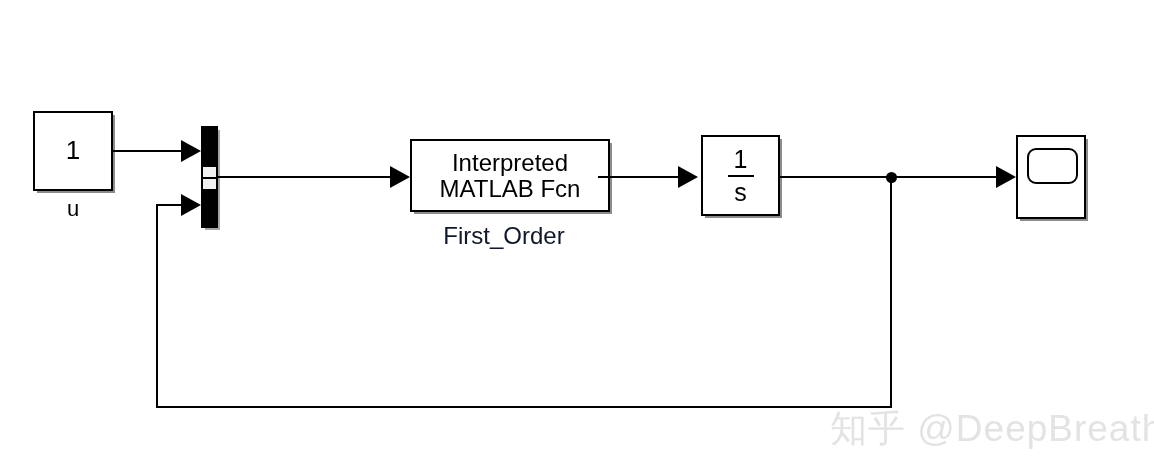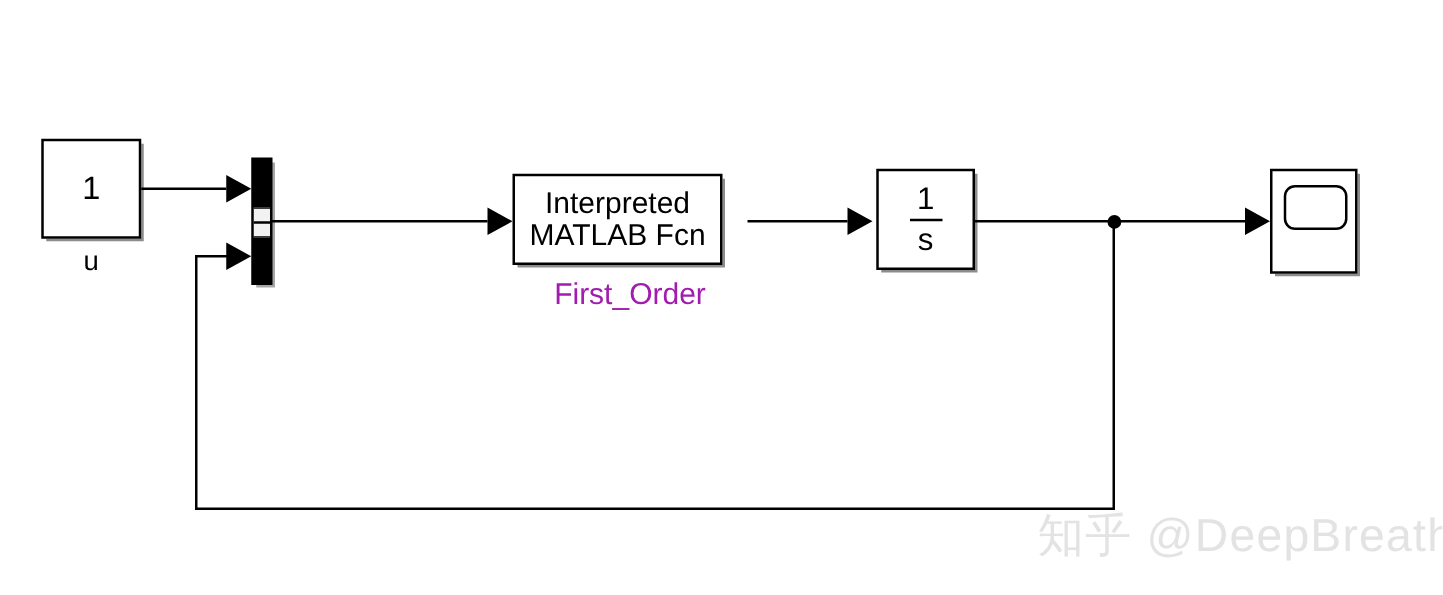--- a/index.html
+++ b/index.html
@@ -76,31 +76,31 @@
   #mux-port-line {
     position: absolute;
     left: 0;
     top: 10px;
     width: 13px;
     height: 2px;
     background: #000000;
   }
 
   
-  #fcn-block { left: 410px; top: 139px; width: 168px; height: 73px; }
+  #fcn-block { left: 410px; top: 139px; width: 200px; height: 73px; }
   #fcn-block .blk-text { font-size: 24px; }
 
   #fcn-label {
     position: absolute;
     left: 410px;
     top: 222px;
     width: 188px;
     text-align: center;
     font-size: 24px;
-    color: #a21caf;
+    color: #0f172a;
     user-select: none;
   }
 
   
   #int-block { left: 701px; top: 135px; width: 79px; height: 81px; }
   .fraction {
     display: inline-flex;
     flex-direction: column;
     align-items: center;
     font-size: 25px;

